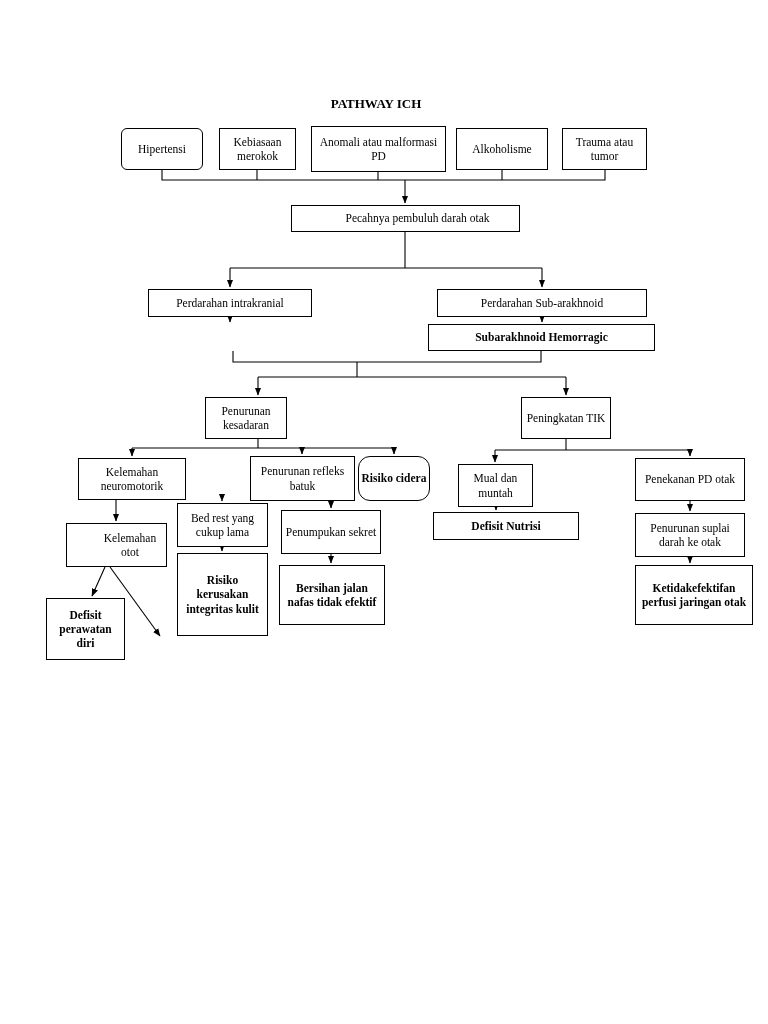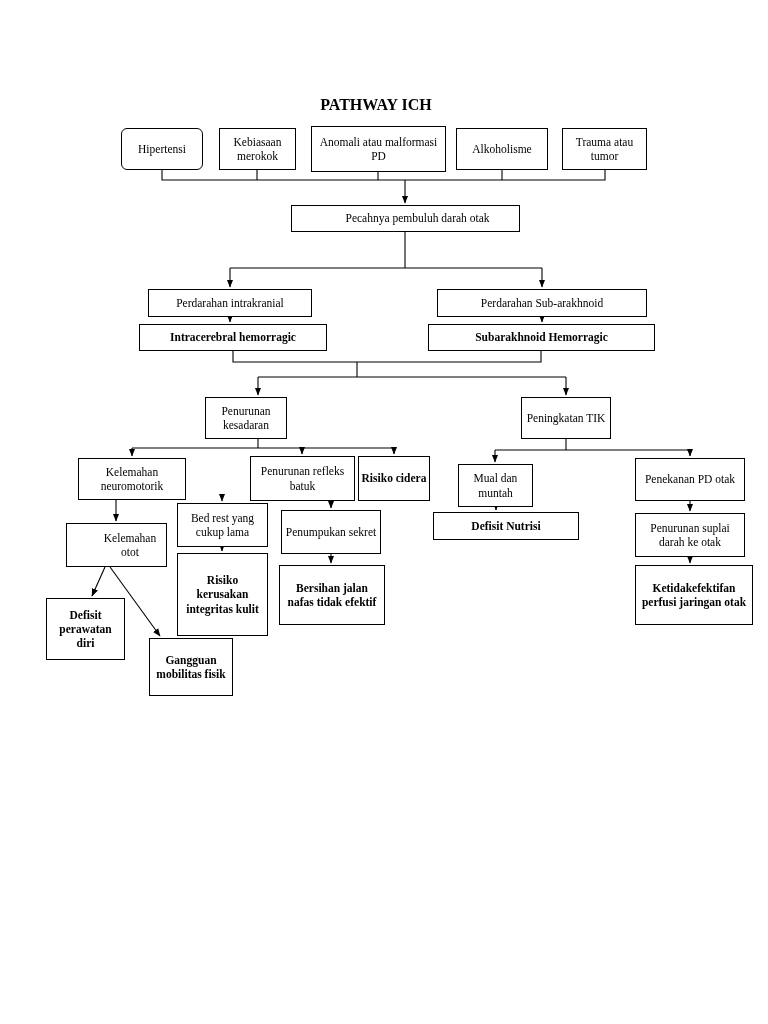--- a/index.html
+++ b/index.html
@@ -19,21 +19,21 @@
     position: absolute;
     left: 0;
     top: 0;
     width: 768px;
     height: 1024px;
   }
   .title {
     position: absolute;
     font-family: "Liberation Serif", serif;
     font-weight: bold;
-    font-size: 16px;
+    font-size: 13px;
     text-align: center;
     white-space: nowrap;
   }
   .node {
     position: absolute;
     box-sizing: border-box;
     border: 1px solid #000000;
     background: #ffffff;
     display: flex;
     align-items: center;
@@ -146,41 +146,38 @@
       <span>Pecahnya pembuluh darah otak</span>
     </div>
 
   <div class="node" style="left:148px; top:289px; width:164px; height:28px;">
       <span>Perdarahan intrakranial</span>
     </div>
   <div class="node" style="left:437px; top:289px; width:210px; height:28px;">
       <span>Perdarahan Sub-arakhnoid</span>
     </div>
 
-  <div class="node bold" style="left:139px; top:324px; width:188px; height:27px;">
-      <span>Intracerebral hemorragic</span>
-    </div>
   <div class="node bold" style="left:428px; top:324px; width:227px; height:27px;">
       <span>Subarakhnoid Hemorragic</span>
     </div>
 
   <div class="node" style="left:205px; top:397px; width:82px; height:42px;">
       <span>Penurunan kesadaran</span>
     </div>
   <div class="node" style="left:521px; top:397px; width:90px; height:42px;">
       <span>Peningkatan TIK</span>
     </div>
 
   <div class="node" style="left:78px; top:458px; width:108px; height:42px;">
       <span>Kelemahan neuromotorik</span>
     </div>
   <div class="node" style="left:250px; top:456px; width:105px; height:45px;">
       <span>Penurunan refleks batuk</span>
     </div>
-  <div class="node bold" style="left:358px; top:456px; width:72px; height:45px;">
+  <div class="node bold" style="left:358px; top:456px; width:72px; height:45px;border-radius:12px;">
       <span>Risiko cidera</span>
     </div>
   <div class="node" style="left:458px; top:464px; width:75px; height:43px;">
       <span>Mual dan muntah</span>
     </div>
   <div class="node" style="left:635px; top:458px; width:110px; height:43px;">
       <span>Penekanan PD otak</span>
     </div>
 
   <div class="node" style="left:66px; top:523px; width:101px; height:44px;padding-left:29px;">
@@ -204,17 +201,14 @@
     </div>
   <div class="node bold" style="left:279px; top:565px; width:106px; height:60px;">
       <span>Bersihan jalan nafas tidak efektif</span>
     </div>
   <div class="node bold" style="left:635px; top:565px; width:118px; height:60px;">
       <span>Ketidakefektifan perfusi jaringan otak</span>
     </div>
   <div class="node bold" style="left:46px; top:598px; width:79px; height:62px;">
       <span>Defisit perawatan diri</span>
     </div>
-  <div class="node bold" style="left:149px; top:638px; width:84px; height:58px;">
-      <span>Gangguan mobilitas fisik</span>
-    </div>
 
 </div>
 
 </body></html>

